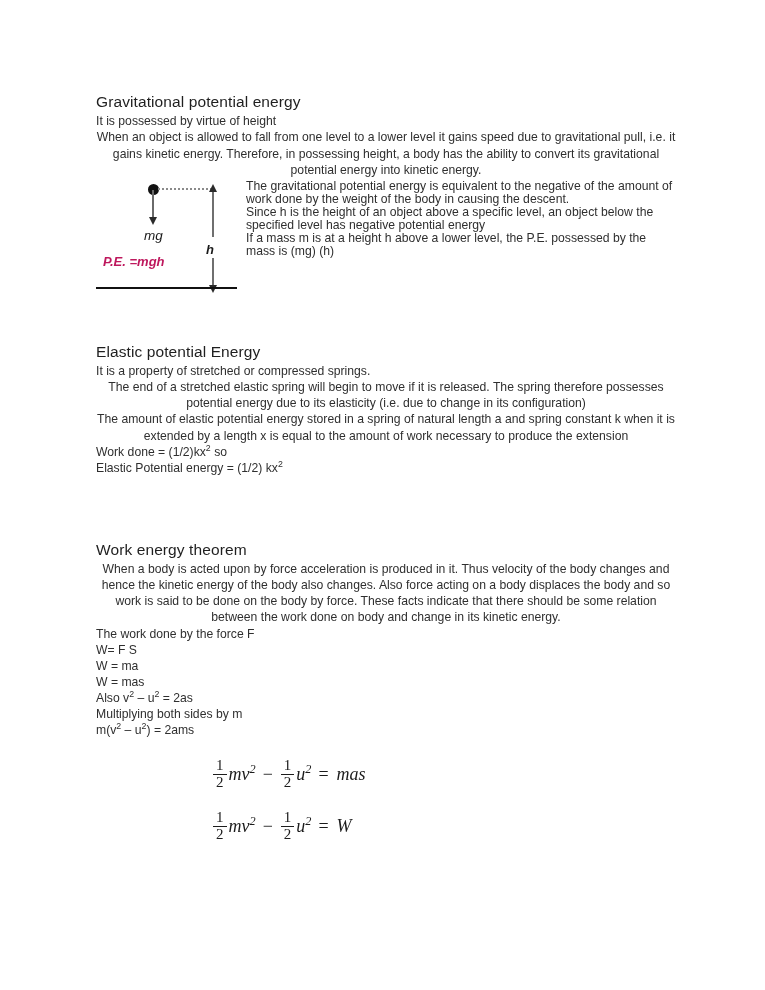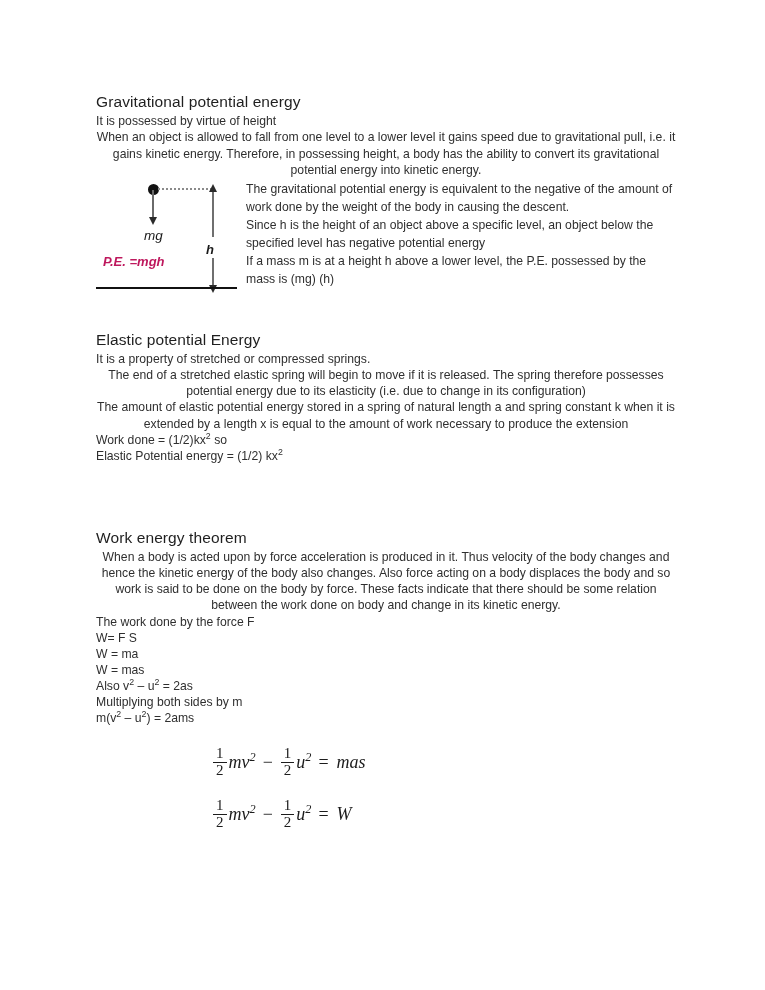--- a/index.html
+++ b/index.html
@@ -176,27 +176,27 @@
   }
 
   .grav-right {
     position: absolute;
     left: 150px;
     top: 0;
     width: 430px;
   }
   .grav-right p {
     font-size: 12.2px;
-    line-height: 18px;
+    line-height: 13px;
     margin: 0;
     color: #2f2f2f;
   }
 
   
-  .sec-elastic { margin-top: 24px; }
+  .sec-elastic { margin-top: 36px; }
   .sec-work { margin-top: 64px; }
 
   .eq-inline sup {
     font-size: 0.72em;
     vertical-align: super;
     line-height: 0;
   }
 
   
   .equations {

